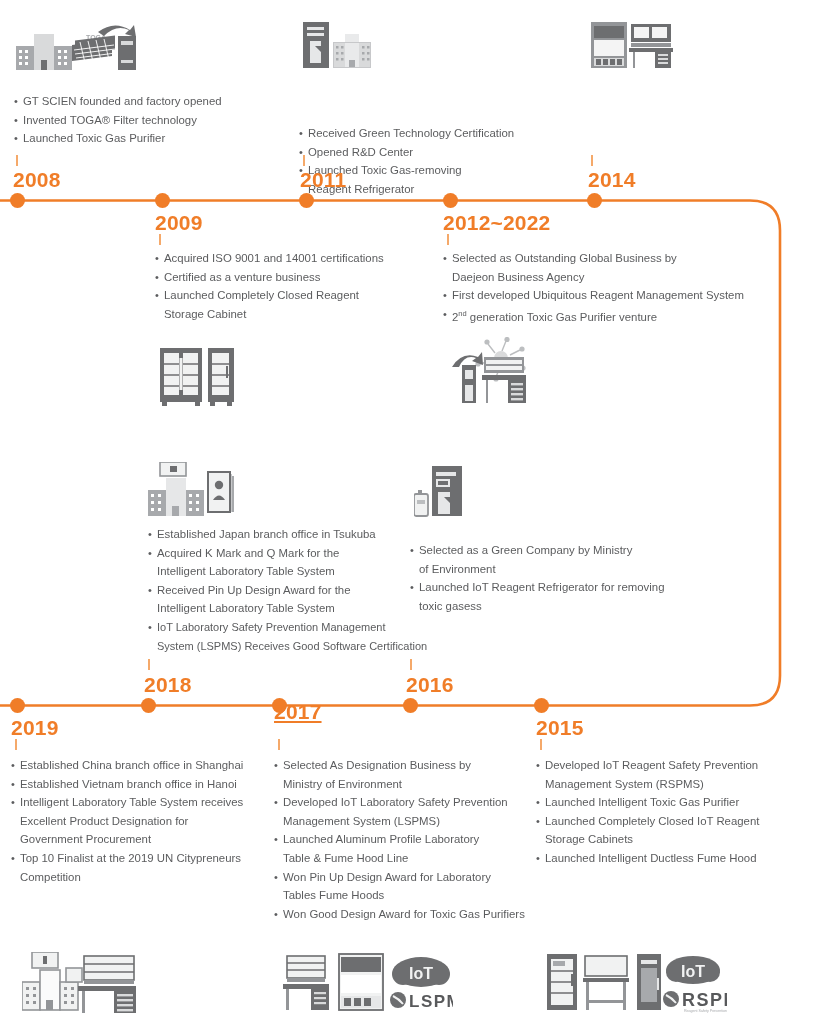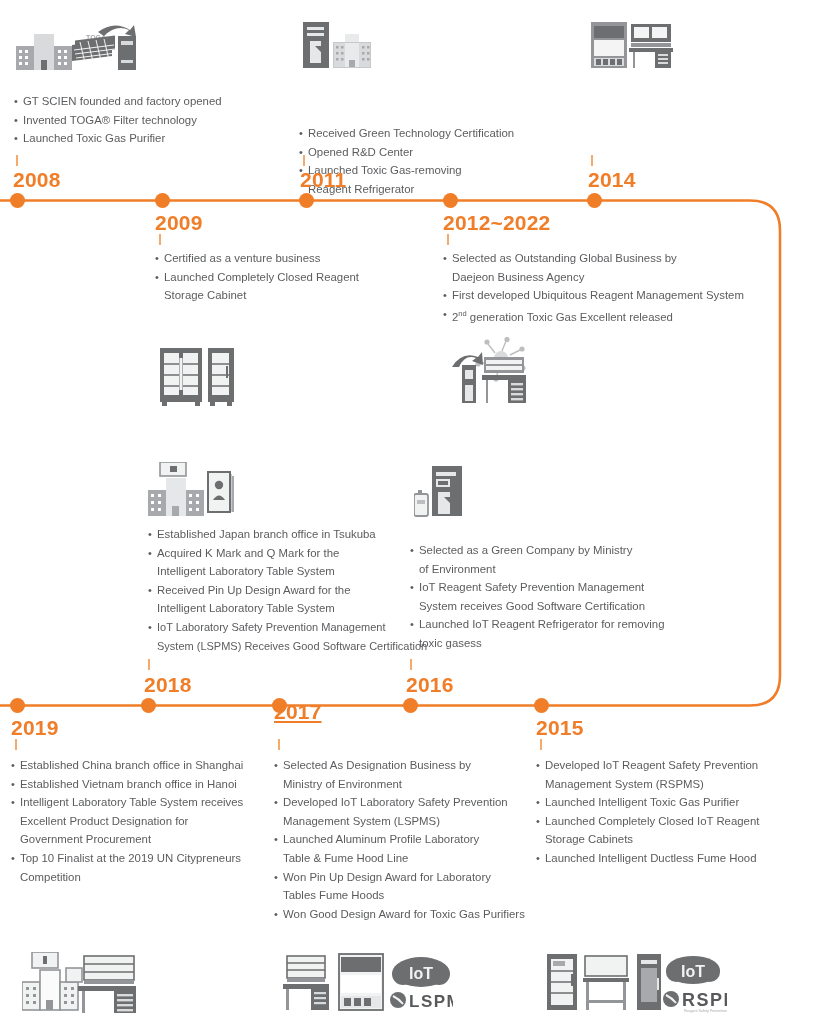--- a/index.html
+++ b/index.html
@@ -192,20 +192,21 @@
       </g>
     </svg>
   </div>
   <div class="tick" style="left:591px;top:155px;"></div>
   <div class="year" style="left:588px;top:168px;">2014</div>
 
   <div class="year" style="left:155px;top:211px;">2009</div>
   <div class="tick" style="left:159px;top:234px;"></div>
   <div class="block" style="left:155px;top:249px;width:250px;">
     <ul>
+      <li>Acquired ISO 9001 and 14001 certifications</li>
       <li>Certified as a venture business</li>
       <li>Launched Completely Closed Reagent
  Storage Cabinet</li>
     </ul>
   </div>
   <div class="iconwrap" style="left:160px;top:348px;">
     <svg width="74" height="58" viewBox="0 0 74 58">
       <rect x="0" y="0" width="42" height="54" fill="#6d6e70"></rect>
       <rect x="4" y="5" width="15" height="42" fill="#f1f2f2"></rect>
       <rect x="23" y="5" width="15" height="42" fill="#f1f2f2"></rect>
@@ -226,21 +227,21 @@
     </svg>
   </div>
 
   <div class="year" style="left:443px;top:211px;">2012~2022</div>
   <div class="tick" style="left:447px;top:234px;"></div>
   <div class="block" style="left:443px;top:249px;width:320px;">
     <ul>
       <li>Selected as Outstanding Global Business by
  Daejeon Business Agency</li>
       <li>First developed Ubiquitous Reagent Management System</li>
-      <li><span>2</span><sup>nd</sup><span> generation Toxic Gas Excellent released</span></li>
+      <li><span>2</span><sup>nd</sup><span> generation Toxic Gas Purifier venture</span></li>
     </ul>
   </div>
   <div class="iconwrap" style="left:450px;top:337px;">
     <svg width="82" height="68" viewBox="0 0 82 68">
 
       <g stroke="#bcbec0" stroke-width="1.4" fill="none">
         <path d="M45 16 L38 7 M52 14 L56 4 M60 18 L70 13 M60 26 L71 30 M50 30 L46 40 M40 24 L30 27"></path>
       </g>
       <g fill="#bcbec0">
         <circle cx="37" cy="5" r="2.6"></circle>
@@ -327,22 +328,20 @@
       <rect x="22" y="6" width="20" height="4" fill="#e6e7e8"></rect>
       <rect x="22" y="13" width="14" height="8" fill="#e6e7e8"></rect>
       <rect x="24" y="15" width="10" height="4" fill="#6d6e70"></rect>
       <path d="M24 26 h12 v5 h-6 l6 6 v11 h-12 z" fill="#e6e7e8"></path>
     </svg>
   </div>
   <div class="block" style="left:410px;top:541px;width:290px;">
     <ul>
       <li>Selected as a Green Company by Ministry
  of Environment</li>
-      <li>IoT Reagent Safety Prevention Management
- System receives Good Software Certification</li>
       <li>Launched IoT Reagent Refrigerator for removing
  toxic gasess</li>
     </ul>
   </div>
   <div class="tick" style="left:410px;top:659px;"></div>
   <div class="year" style="left:406px;top:673px;">2016</div>
 
   <div class="year" style="left:11px;top:716px;">2019</div>
   <div class="tick" style="left:15px;top:739px;"></div>
   <div class="block" style="left:11px;top:756px;width:260px;">

